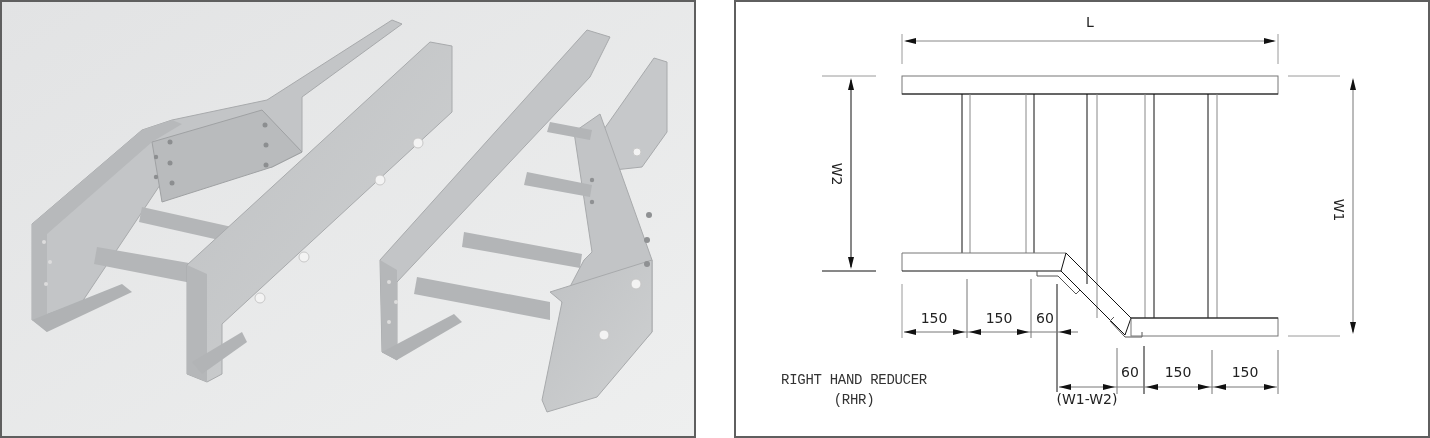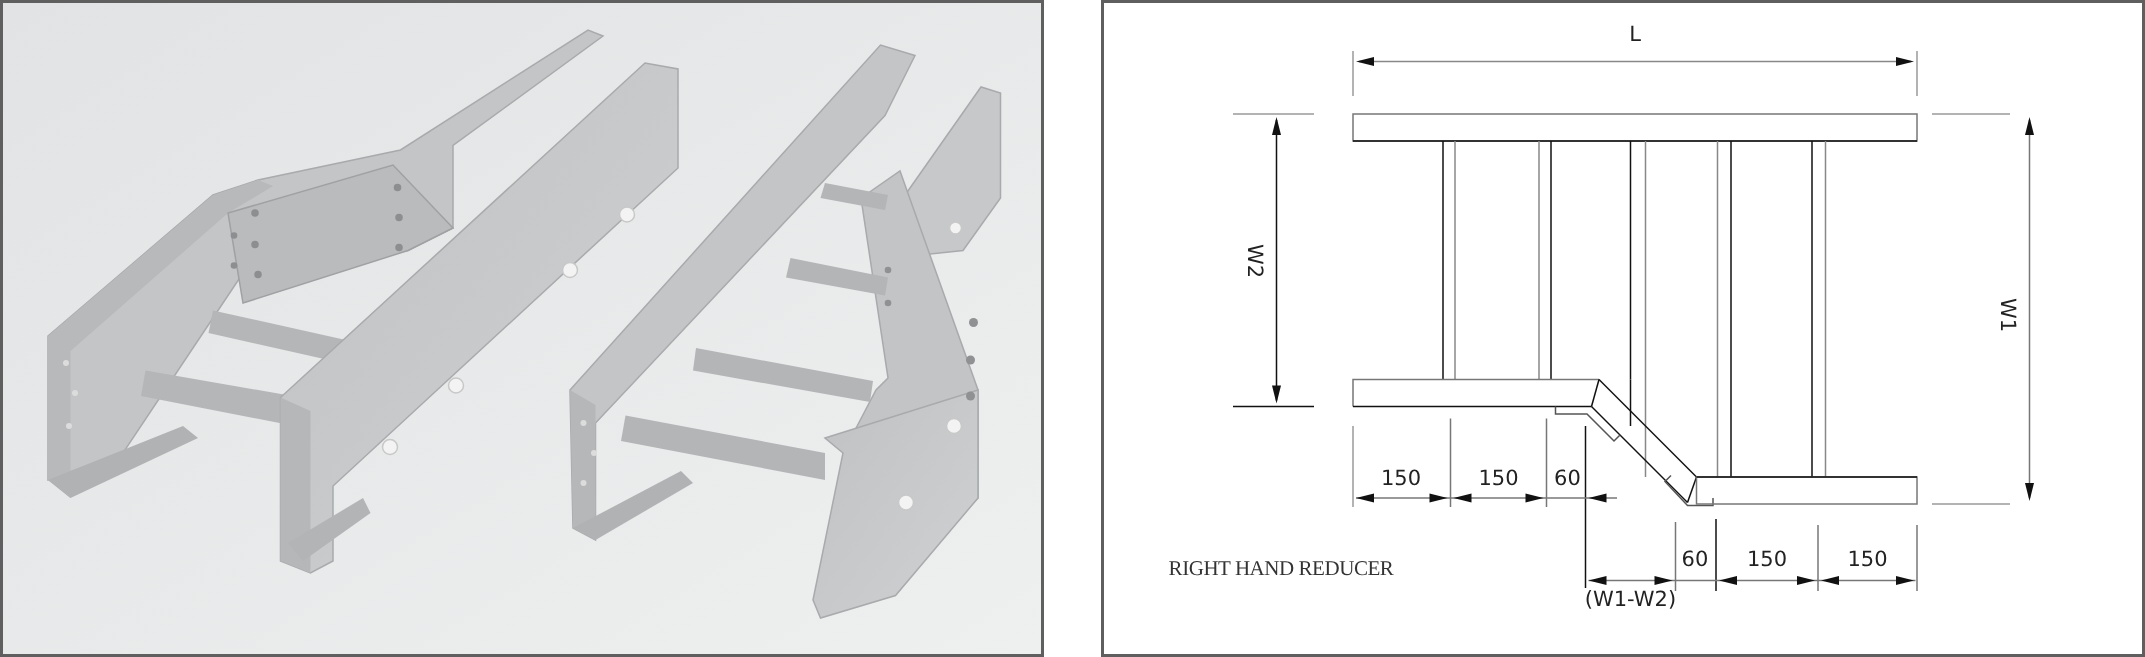--- a/index.html
+++ b/index.html
@@ -2,21 +2,21 @@
 <html><head>
 <meta charset="utf-8">
 <style>
   html, body { margin:0; padding:0; background:#ffffff; }
   body { width:1430px; height:438px; position:relative; overflow:hidden; font-family:"DejaVu Sans", sans-serif; }
   .panel { position:absolute; box-sizing:border-box; border:2px solid #5f5f5f; }
   #photo-panel { left:0; top:0; width:696px; height:438px; background:#e6e7e8; overflow:hidden; }
   #drawing-panel { left:734px; top:0; width:696px; height:438px; background:#ffffff; }
   svg { position:absolute; left:0; top:0; }
   .dimtext { font-family:"DejaVu Sans", sans-serif; font-size:14px; fill:#222; }
-  .title-text { position:absolute; font-family:Liberation Serif, serif; font-size:14px; color:#333; text-align:center; letter-spacing:-0.3px; }
+  .title-text { position:absolute; font-family:Liberation Mono, monospace; font-size:14px; color:#333; text-align:center; letter-spacing:-0.3px; }
 </style>
 </head>
 <body>
 
 <div id="photo-panel" class="panel">
   <svg width="692" height="434" viewBox="0 0 692 434">
     <defs>
       <linearGradient id="bg" x1="0" y1="0" x2="1" y2="1">
         <stop offset="0" stop-color="#e2e3e4"></stop>
         <stop offset="1" stop-color="#eeefef"></stop>
@@ -186,13 +186,14 @@
     <text class="dimtext" x="0" y="0" transform="translate(598,208) rotate(90)" text-anchor="middle">W1</text>
     <text class="dimtext" x="198" y="321" text-anchor="middle">150</text>
     <text class="dimtext" x="263" y="321" text-anchor="middle">150</text>
     <text class="dimtext" x="309" y="321" text-anchor="middle">60</text>
     <text class="dimtext" x="394" y="375" text-anchor="middle">60</text>
     <text class="dimtext" x="442" y="375" text-anchor="middle">150</text>
     <text class="dimtext" x="509" y="375" text-anchor="middle">150</text>
     <text class="dimtext" x="351" y="402" text-anchor="middle">(W1-W2)</text>
   </svg>
   <div class="title-text" style="left:28px; top:370px; width:180px;">RIGHT HAND REDUCER</div>
+  <div class="title-text" style="left:28px; top:390px; width:180px;">(RHR)</div>
 </div>
 
 </body></html>

